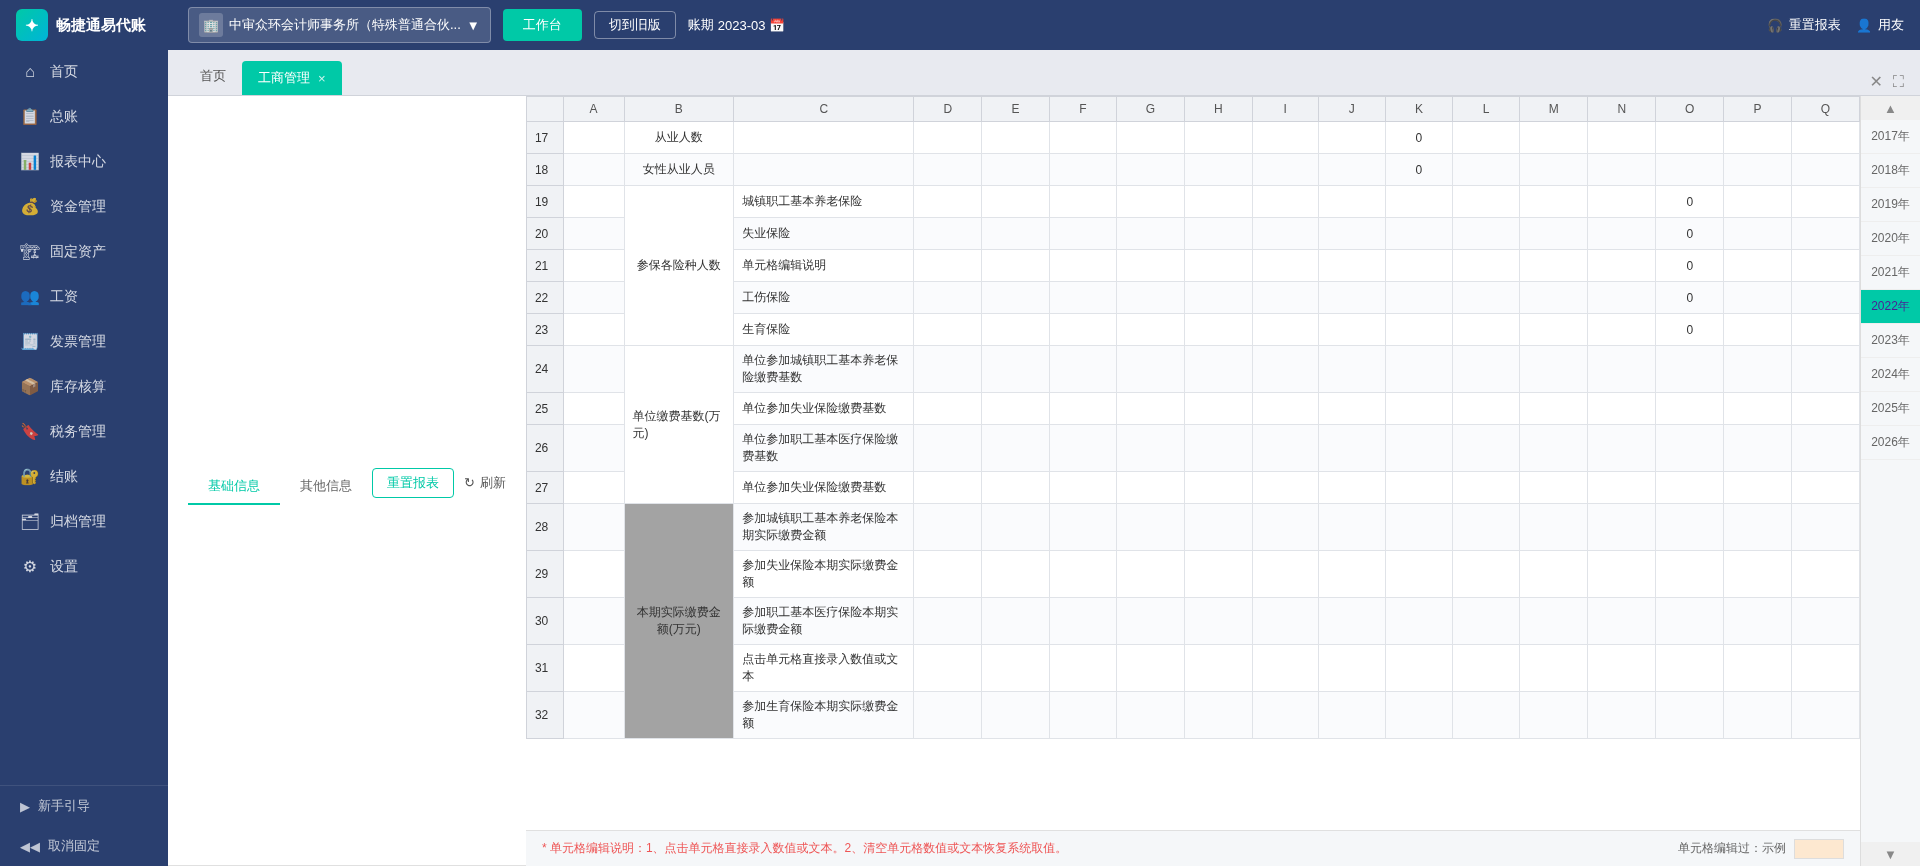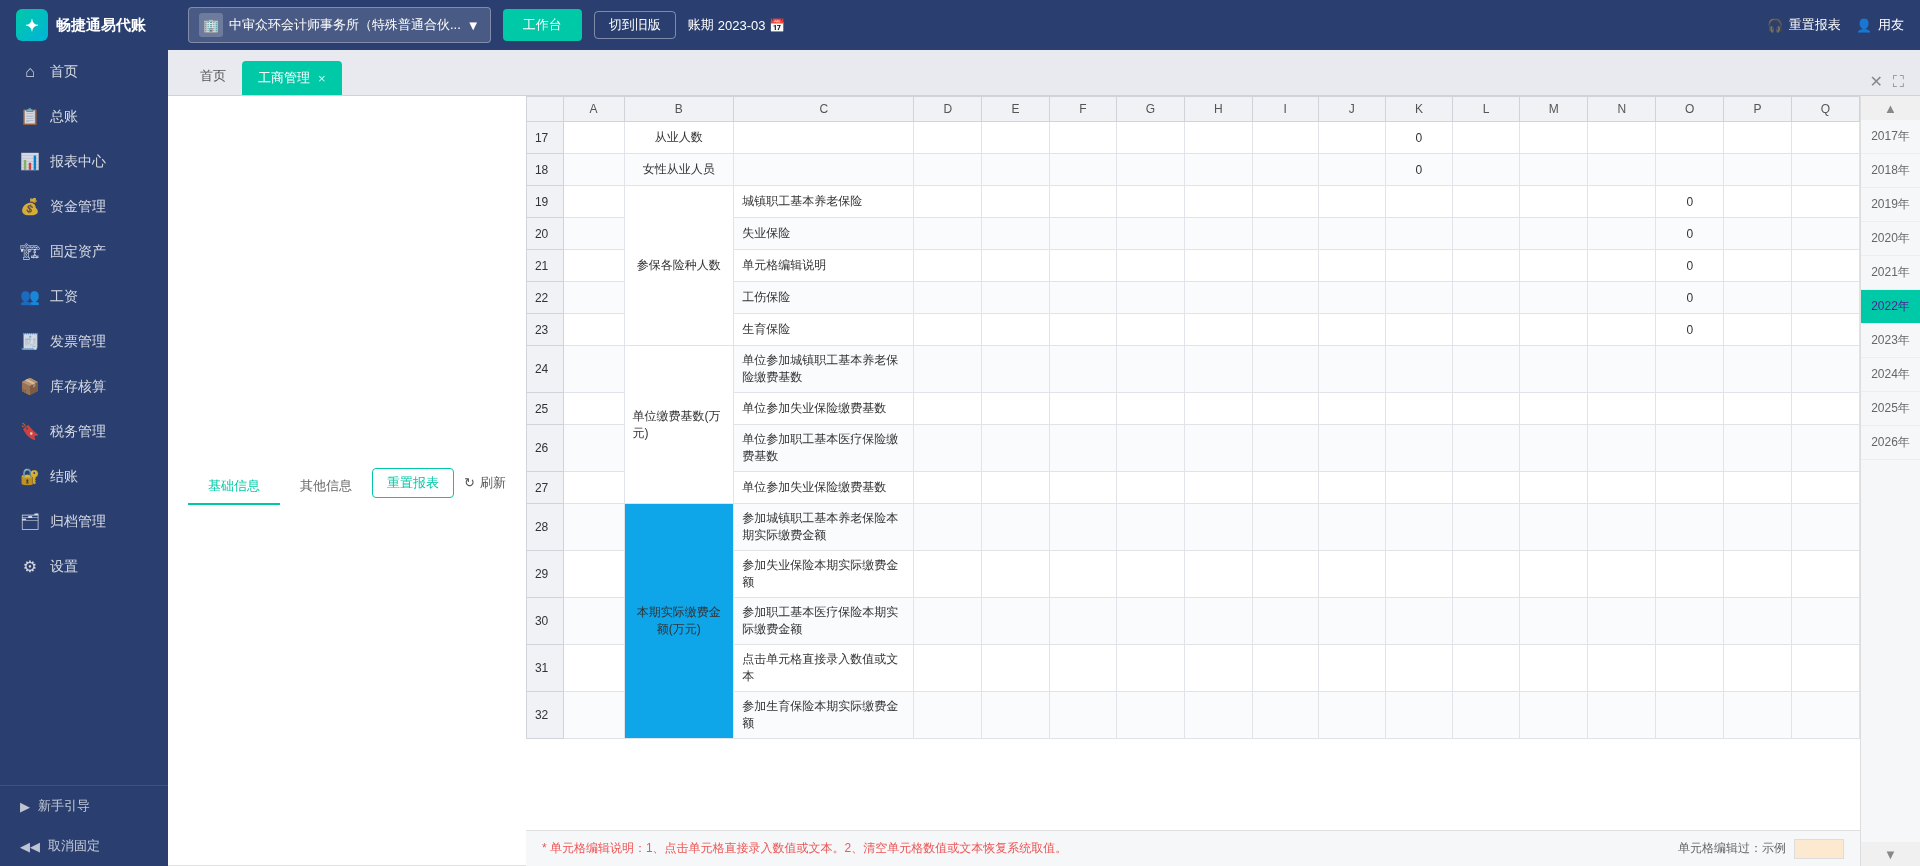--- a/index.html
+++ b/index.html
@@ -801,21 +801,21 @@
                   <td></td>
                   <td></td>
                   <td></td>
                   <td></td>
                   <td></td>
                 </tr>
 
                 <tr class="data-row">
                   <td class="row-num-cell">28</td>
                   <td></td>
-                  <td rowspan="5" style="text-align:center;vertical-align:middle;background:#0ea5e9">本期实际缴费金额(万元)</td>
+                  <td rowspan="5" style="text-align:center;vertical-align:middle;background:#a3a3a3">本期实际缴费金额(万元)</td>
                   <td>参加城镇职工基本养老保险本期实际缴费金额</td>
                   <td></td>
                   <td></td>
                   <td></td>
                   <td></td>
                   <td></td>
                   <td></td>
                   <td></td>
                   <td></td>
                   <td></td>

